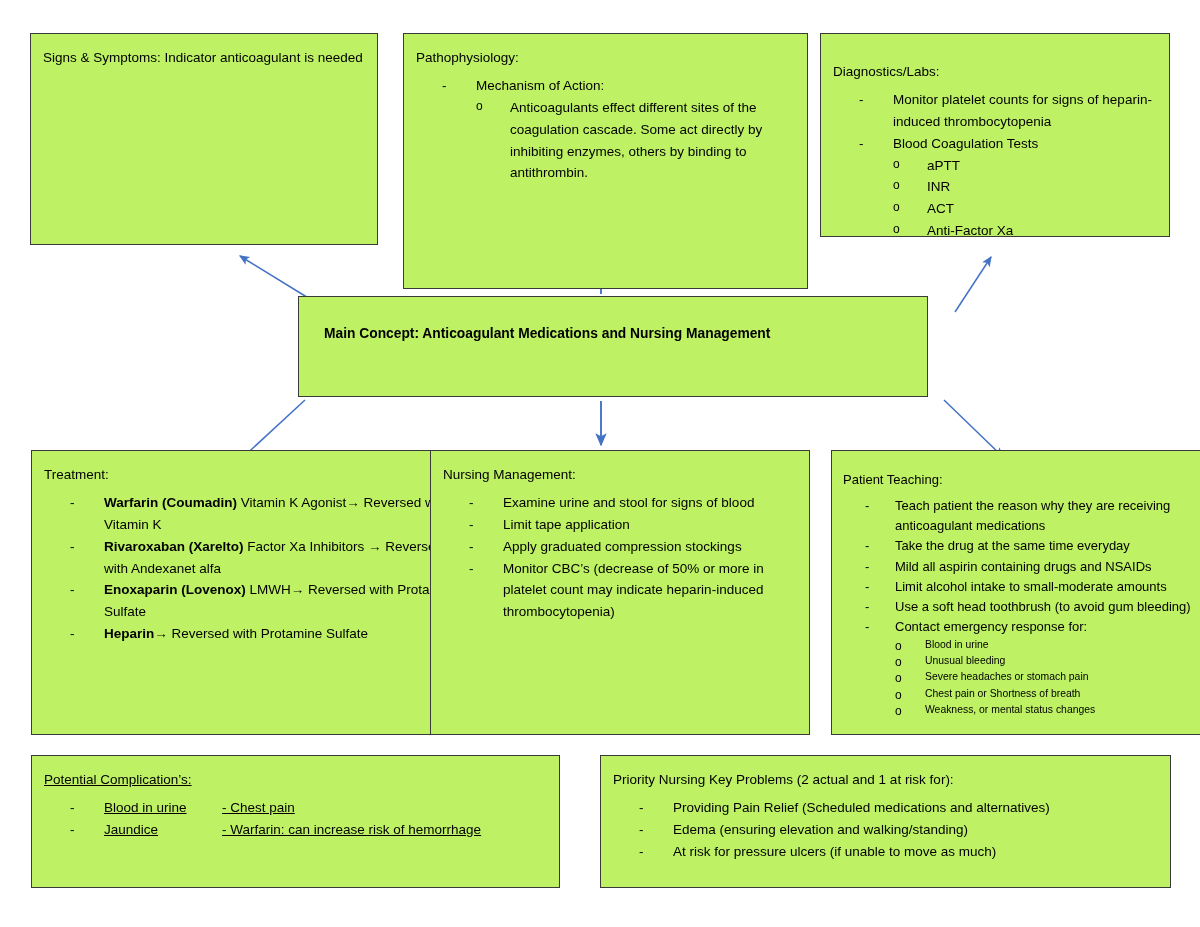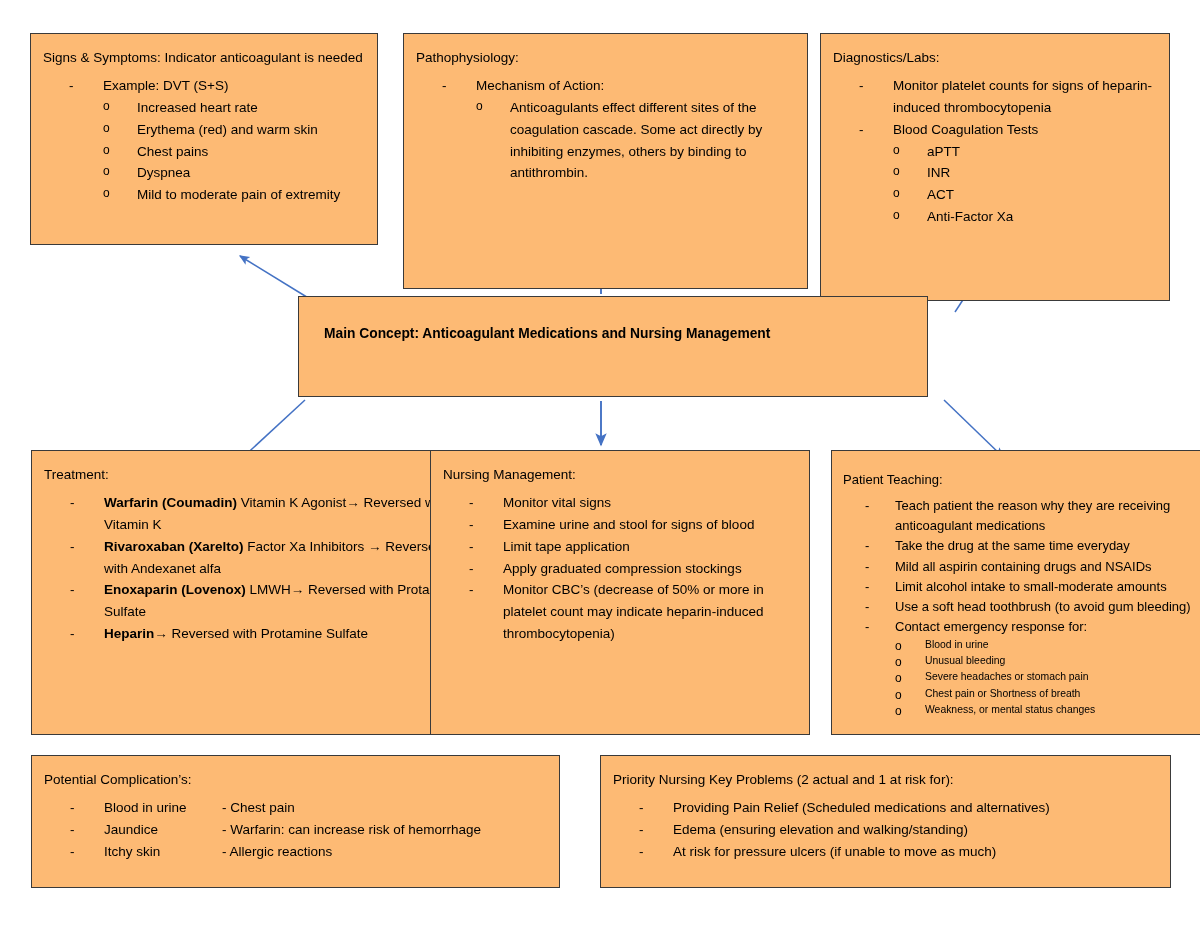--- a/index.html
+++ b/index.html
@@ -8,21 +8,21 @@
     background:#ffffff;
     font-family:"Liberation Sans", sans-serif;
     color:#000000;
     position:relative;
     overflow:hidden;
   }
   .canvas{position:absolute;left:0;top:0;width:1200px;height:927px;}
   .node{
     position:absolute;
     border:1.4px solid #3a3a3a;
-    background:#fdba74;
+    background:#bef264;
     box-sizing:border-box;
     overflow:hidden;
   }
   .node-title{
     font-size:13.5px;
     line-height:1.55;
     padding:0;
     margin:0 0 6px 0;
     white-space:pre-wrap;
   }
@@ -42,26 +42,26 @@
   }
   li.circ::before{
     content:"o";
     position:absolute;left:0;top:0;
     font-size:12px;
   }
   .b{font-weight:bold;}
   
   #box-signs{left:30px;top:33px;width:348px;height:212px;padding:14px 12px 0 12px;}
   #box-patho{left:403px;top:33px;width:405px;height:256px;padding:14px 12px 0 12px;}
-  #box-diag{left:820px;top:33px;width:350px;height:268px;padding:14px 12px 0 12px;}
+  #box-diag{left:820px;top:33px;width:350px;height:204px;padding:28px 12px 0 12px;}
   #box-main{left:298px;top:296px;width:630px;height:101px;padding:15px 14px 0 14px;}
   #box-treat{left:31px;top:450px;width:444px;height:285px;padding:14px 12px 0 12px;}
   #box-nursing{left:430px;top:450px;width:380px;height:285px;padding:14px 12px 0 12px;}
   #box-teach{left:831px;top:450px;width:404px;height:285px;padding:19px 11px 0 11px;}
-  #box-complic{left:31px;top:755px;width:529px;height:133px;padding:14px 12px 0 12px;}
+  #box-complic{left:31px;top:755px;width:529px;height:133px;padding:14px 12px 0 12px;text-decoration:underline;}
   #box-priority{left:600px;top:755px;width:571px;height:133px;padding:14px 12px 0 12px;}
 
   
   #box-teach .node-title{font-size:13px;}
   #box-teach li.dash{font-size:13px;line-height:1.55;padding-left:30px;}
   #box-teach li.circ{font-size:10.4px;line-height:1.55;padding-left:30px;}
   #box-teach ul.lvl1{padding-left:22px;}
   #box-teach ul.lvl2{padding-left:30px;}
 
   
@@ -85,30 +85,20 @@
     <line x1="310" y1="299" x2="240" y2="256" stroke="#4472C4" stroke-width="1.5" marker-end="url(#ah)"></line>
     <line x1="601" y1="294" x2="601" y2="252" stroke="#4472C4" stroke-width="1.9" marker-end="url(#ah)"></line>
     <line x1="955" y1="312" x2="991" y2="257" stroke="#4472C4" stroke-width="1.5" marker-end="url(#ah)"></line>
     <line x1="305" y1="400" x2="239" y2="461" stroke="#4472C4" stroke-width="1.5" marker-end="url(#ah)"></line>
     <line x1="601" y1="401" x2="601" y2="445" stroke="#4472C4" stroke-width="1.9" marker-end="url(#ah)"></line>
     <line x1="944" y1="400" x2="1003" y2="457" stroke="#4472C4" stroke-width="1.5" marker-end="url(#ah)"></line>
   </svg>
 
   <div class="node" id="box-signs">
     <div class="node-title">Signs &amp; Symptoms: Indicator anticoagulant is needed</div>
-    <ul class="lvl1">
-      <li class="dash">Example: DVT (S+S)</li>
-      <ul class="lvl2">
-        <li class="circ">Increased heart rate</li>
-        <li class="circ">Erythema (red) and warm skin</li>
-        <li class="circ">Chest pains</li>
-        <li class="circ">Dyspnea</li>
-        <li class="circ">Mild to moderate pain of extremity</li>
-      </ul>
-    </ul>
   </div>
 
   <div class="node" id="box-patho">
     <div class="node-title">Pathophysiology:</div>
     <ul class="lvl1">
       <li class="dash">Mechanism of Action:</li>
       <ul class="lvl2">
         <li class="circ">Anticoagulants effect different sites of the coagulation cascade. Some act directly by inhibiting enzymes, others by binding to antithrombin.</li>
       </ul>
     </ul>
@@ -146,21 +136,20 @@
       </li>
       <li class="dash">
         <span class="b">Heparin</span><span>→ Reversed with Protamine Sulfate</span>
       </li>
     </ul>
   </div>
 
   <div class="node" id="box-nursing">
     <div class="node-title">Nursing Management:</div>
     <ul class="lvl1">
-      <li class="dash">Monitor vital signs</li>
       <li class="dash">Examine urine and stool for signs of blood</li>
       <li class="dash">Limit tape application</li>
       <li class="dash">Apply graduated compression stockings</li>
       <li class="dash">Monitor CBC’s (decrease of 50% or more in platelet count may indicate heparin-induced thrombocytopenia)</li>
     </ul>
   </div>
 
   <div class="node" id="box-teach">
     <div class="node-title">Patient Teaching:</div>
     <ul class="lvl1">
@@ -184,24 +173,20 @@
     <div class="node-title">Potential Complication’s:</div>
     <div style="padding-left:26px;">
       <div class="complic-row">
         <span class="complic-a">Blood in urine</span>
         <span class="complic-b">- Chest pain</span>
       </div>
       <div class="complic-row">
         <span class="complic-a">Jaundice</span>
         <span class="complic-b">- Warfarin: can increase risk of hemorrhage</span>
       </div>
-      <div class="complic-row">
-        <span class="complic-a">Itchy skin</span>
-        <span class="complic-b">- Allergic reactions</span>
-      </div>
     </div>
   </div>
 
   <div class="node" id="box-priority">
     <div class="node-title">Priority Nursing Key Problems (2 actual and 1 at risk for):</div>
     <ul class="lvl1">
       <li class="dash">Providing Pain Relief (Scheduled medications and alternatives)</li>
       <li class="dash">Edema (ensuring elevation and walking/standing)</li>
       <li class="dash">At risk for pressure ulcers (if unable to move as much)</li>
     </ul>

